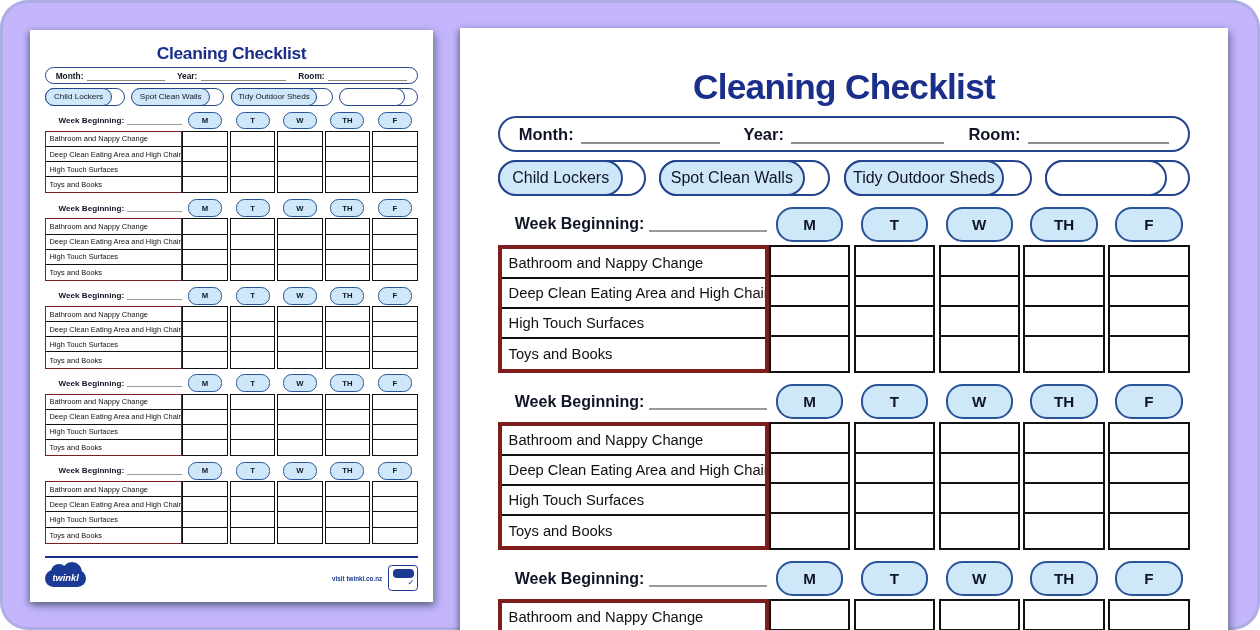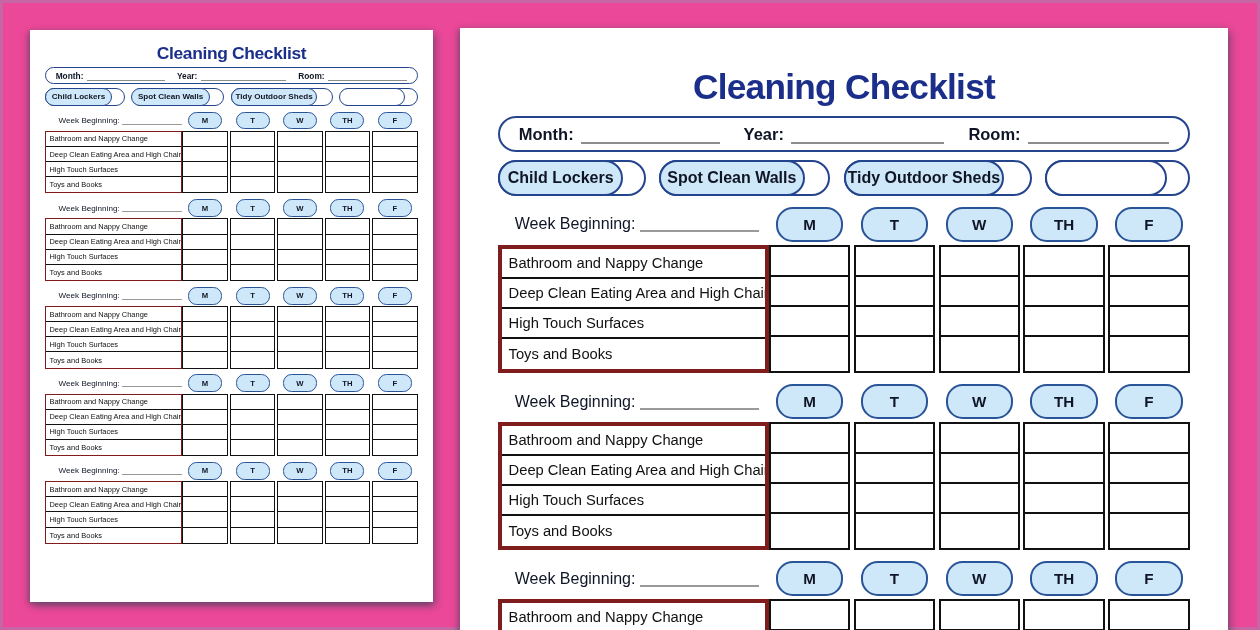--- a/index.html
+++ b/index.html
@@ -1,22 +1,23 @@
 <!DOCTYPE html>
 <html><head>
 <meta charset="utf-8">
 <style>
   * { margin:0; padding:0; box-sizing:border-box; }
   html,body { width:1260px; height:630px; overflow:hidden; }
   body { font-family:"Liberation Sans","DejaVu Sans",sans-serif; }
 
   .stage{
     position:relative; width:1260px; height:630px;
-    background:#ec4899;
+    background:#c4b5fd;
     box-shadow: inset 0 0 0 3px rgba(130,160,185,.35);
+    border-radius: 28px;
   }
   .page{
     position:absolute; background:#fff;
     box-shadow: -2px 2px 6px rgba(45,65,85,.5), 3px 4px 8px rgba(45,65,85,.45);
     color:#111;
   }
   .page.small{ left:30px; top:30px; width:403px; height:572px; font-size:8.1px; padding:1.6em 1.9em; }
   .page.big  { left:460px; top:28px; width:768px; height:620px; font-size:16px; padding:2.45em 2.4em; }
 
   .title{
@@ -48,27 +49,27 @@
   .chip:nth-child(2){ width:24.8%; }
   .chip:nth-child(3){ width:27.2%; }
   .chip:nth-child(4){ width:20.9%; }
   .chip-fill{
     position:absolute; left:-2px; top:-2px; bottom:-2px; width:87%;
     background:#cfe8f9; border:2px solid #24448e; border-radius:1.25em;
     display:flex; align-items:center; justify-content:center;
   }
   .small .chip-fill{ border-width:1.5px; left:-1.5px; top:-1.5px; bottom:-1.5px; }
   .chip-fill.blank{ background:#fff; }
-  .chip-label{ font-weight:bold; font-size:1.0em; color:#0f1526; white-space:nowrap; }
+  .chip-label{ font-weight:normal; font-size:1.0em; color:#0f1526; white-space:nowrap; }
 
   
   .week{ margin-top:.65em; }
   .week-head{ display:flex; align-items:center; height:2.3em; }
   .head-left{ width:16.9em; flex:none; display:flex; align-items:center; padding-left:.4em; }
-  .wk-label{ font-weight:normal; font-size:1.0em; color:#0f1526; white-space:nowrap;padding-left:10px; }
+  .wk-label{ font-weight:bold; font-size:1.0em; color:#0f1526; white-space:nowrap;padding-left:10px; }
   .wk-line{ width:7.4em; height:1.0em; border-bottom:2px solid #999; margin-left:.3em; }
   .small .wk-line{ border-bottom-width:1px; }
 
   .day-strip{ flex:1; display:flex; gap:.22em; }
   .day-col{ flex:1; display:flex; align-items:center; justify-content:center; }
   .day-pill{
     width:4.2em; height:2.2em; background:#cfe8f9;
     border:2px solid #2a5498; border-radius:1.05em;
     display:flex; align-items:center; justify-content:center;
   }
@@ -528,20 +529,33 @@
                 <div class="cell"></div>
                 <div class="cell"></div>
                 <div class="cell"></div>
                 <div class="cell"></div>
               </div>
             </div>
           </div>
         </div>
       </div>
 
+    <footer class="pfooter">
+      <div class="rule"></div>
+      <div class="frow">
+        <div class="cloud">
+          <span>twinkl</span>
+        </div>
+        <span class="visit">visit twinkl.co.nz</span>
+        <div class="badge">
+          <div class="mini-cloud"></div>
+          <span class="tick">✓</span>
+        </div>
+      </div>
+    </footer>
   </section>
 
   <section class="page big">
     <h1 class="title">Cleaning Checklist</h1>
 
     <div class="info-pill">
       <div class="ig">
         <span class="ig-label">Month:</span>
         <span class="ig-line"></span>
       </div>

